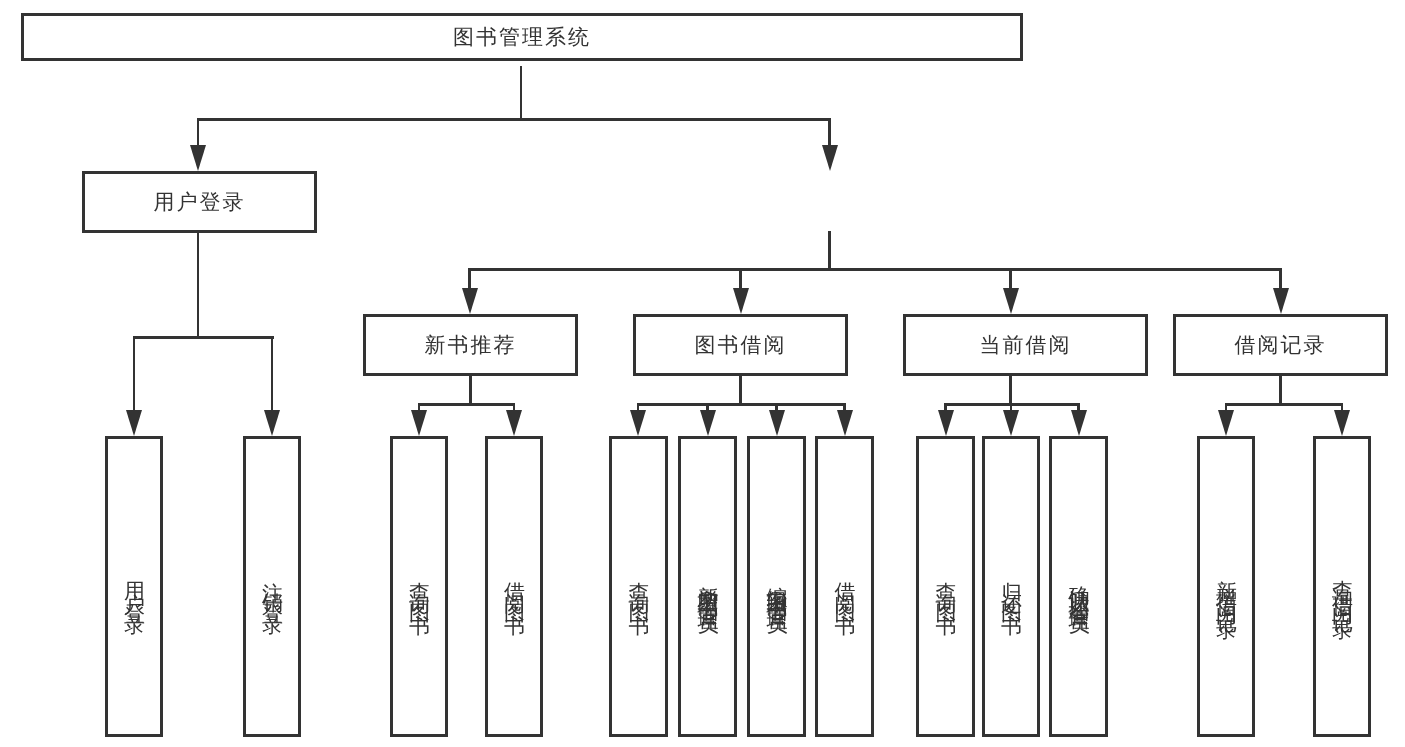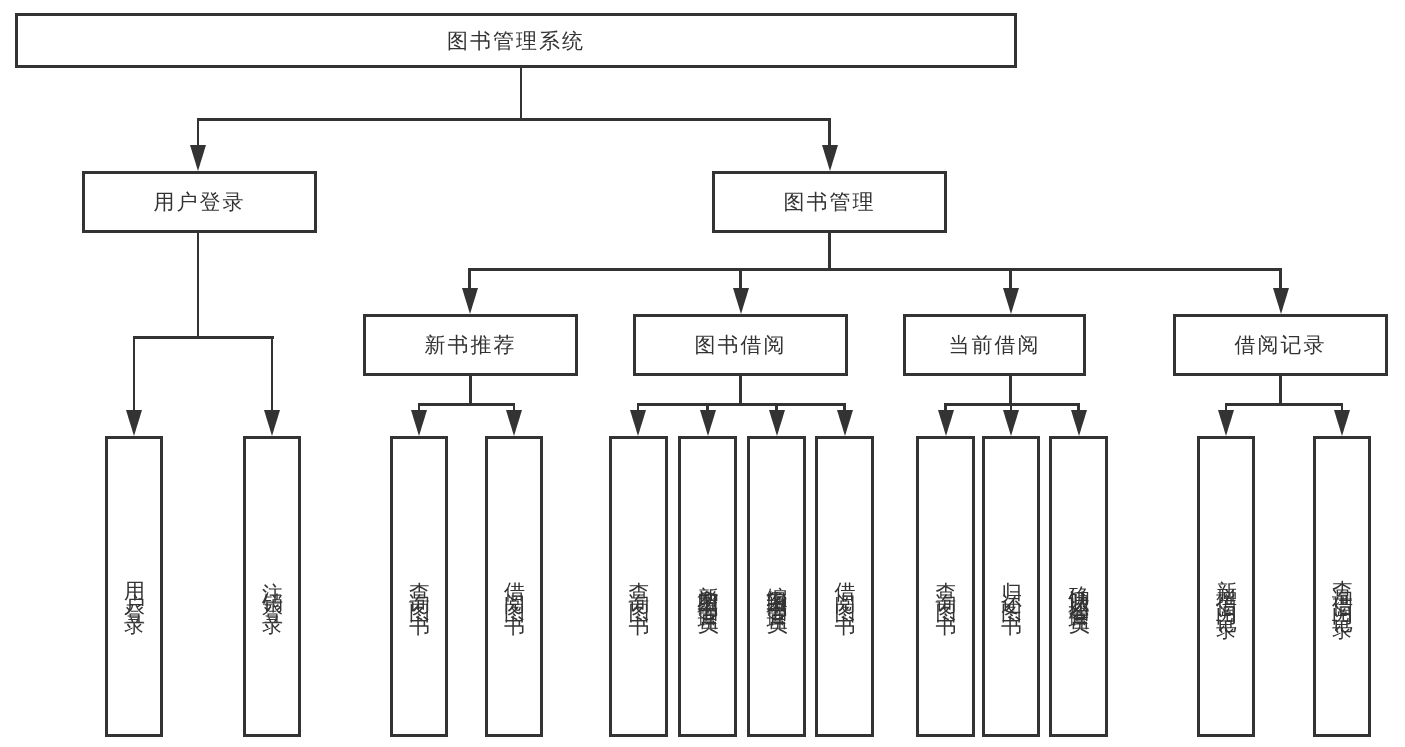--- a/index.html
+++ b/index.html
@@ -32,28 +32,27 @@
   .watermark{
     position:absolute;top:716px;left:1180px;width:212px;
     color:#c4c4c4;font-size:19px;text-align:right;white-space:nowrap;
   }
 </style>
 </head>
 <body>
 
 <div id="stage">
 
-  <div class="hbox" style="left:15px;top:13px;width:1002px;height:55px;">图书管理系统</div>
+  <div class="hbox" style="left:21px;top:13px;width:1002px;height:48px;">图书管理系统</div>
 
   <div class="hbox" style="left:82px;top:171px;width:235px;height:62px;">用户登录</div>
-  <div class="hbox" style="left:712px;top:171px;width:235px;height:62px;">图书管理</div>
 
   <div class="hbox" style="left:363px;top:314px;width:215px;height:62px;">新书推荐</div>
   <div class="hbox" style="left:633px;top:314px;width:215px;height:62px;">图书借阅</div>
-  <div class="hbox" style="left:903px;top:314px;width:183px;height:62px;">当前借阅</div>
+  <div class="hbox" style="left:903px;top:314px;width:245px;height:62px;">当前借阅</div>
   <div class="hbox" style="left:1173px;top:314px;width:215px;height:62px;">借阅记录</div>
 
   <div class="vbox" style="left:105px;top:436px;width:58px;height:301px;">用户登录</div>
   <div class="vbox" style="left:243px;top:436px;width:58px;height:301px;">注销登录</div>
 
   <div class="vbox" style="left:390px;top:436px;width:58px;height:301px;">查询图书</div>
   <div class="vbox" style="left:485px;top:436px;width:58px;height:301px;">借阅图书</div>
 
   <div class="vbox" style="left:609px;top:436px;width:59px;height:301px;">查询图书</div>
   <div class="vbox long" style="left:678px;top:436px;width:59px;height:301px;">新增图书（管理员）</div>

